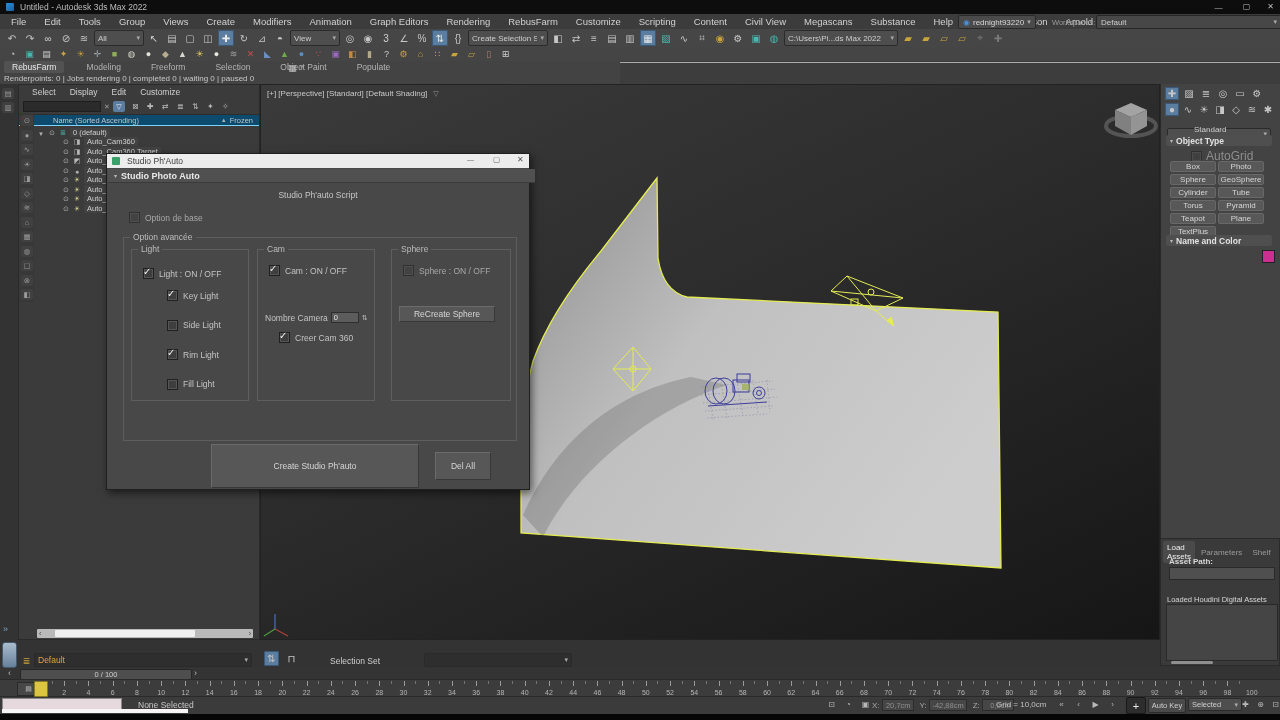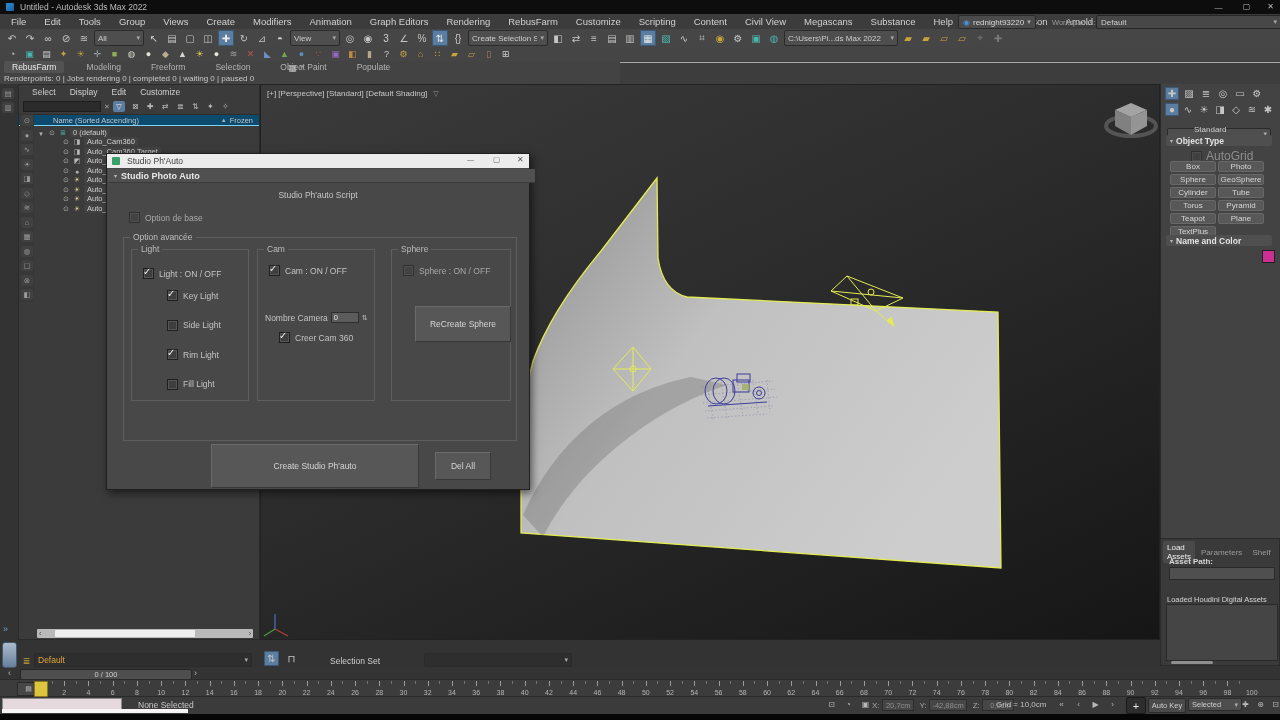--- a/index.html
+++ b/index.html
@@ -1143,19 +1143,19 @@
       <span>Creer Cam 360</span>
     </div>
 
     <div class="grp" style="left:284px;top:95px;width:118px;height:150px;">
       <span class="leg">Sphere</span>
     </div>
     <div class="cbrow" style="left:296px;top:111px;color:#a8a8a8;">
       <span class="cb" style="opacity:.55;"></span>
       <span>Sphere : ON / OFF</span>
     </div>
-    <button class="dbtn" style="left:292px;top:152px;width:96px;height:36px;margin-left:16px;">ReCreate Sphere</button>
+    <button class="dbtn" style="left:292px;top:152px;width:96px;height:16px;">ReCreate Sphere</button>
 
     <button class="dbtn" style="left:104px;top:290px;width:208px;height:44px;">Create Studio Ph'auto</button>
     <button class="dbtn" style="left:328px;top:298px;width:56px;height:28px;">Del All</button>
   </div>
 
 </div>
 
 </body></html>

